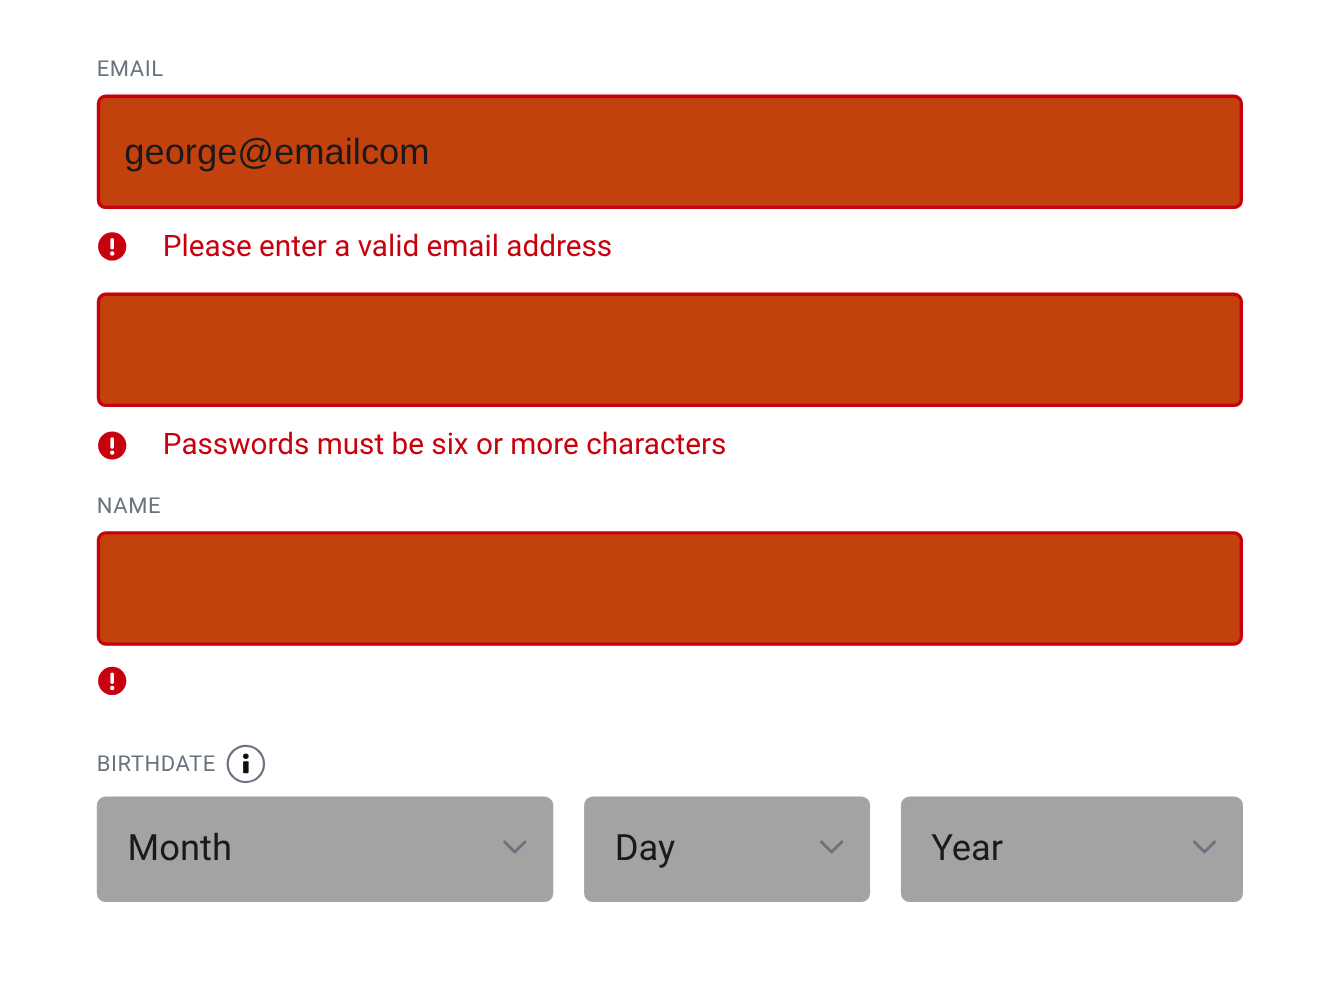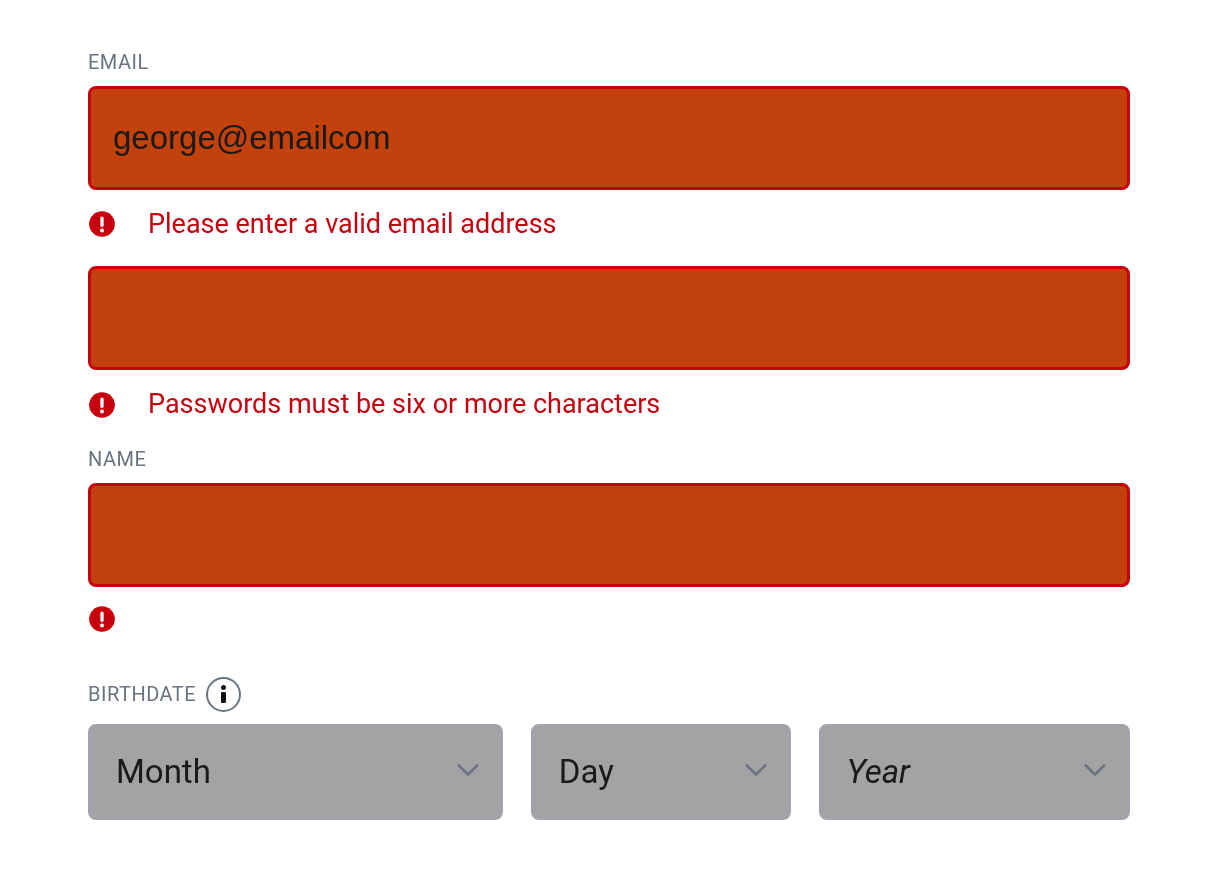--- a/index.html
+++ b/index.html
@@ -96,21 +96,21 @@
       border-radius: 8px;
       background: #a3a3a3;
       display: flex;
       align-items: center;
       justify-content: space-between;
       padding: 0 22px 0 26px;
       cursor: pointer;
     }
     .select-month { width: 417px; }
     .select-day   { width: 261px; gap: 27px; }
-    .select-year  { width: 313px; font-style: italic; }
+    .select-year  { width: 313px; }
     .select-text {
       font-size: 33px;
       color: #1a1a1a;
     }
     .chevron {
       width: 22px;
       height: 14px;
       flex-shrink: 0;
     }
   </style>

